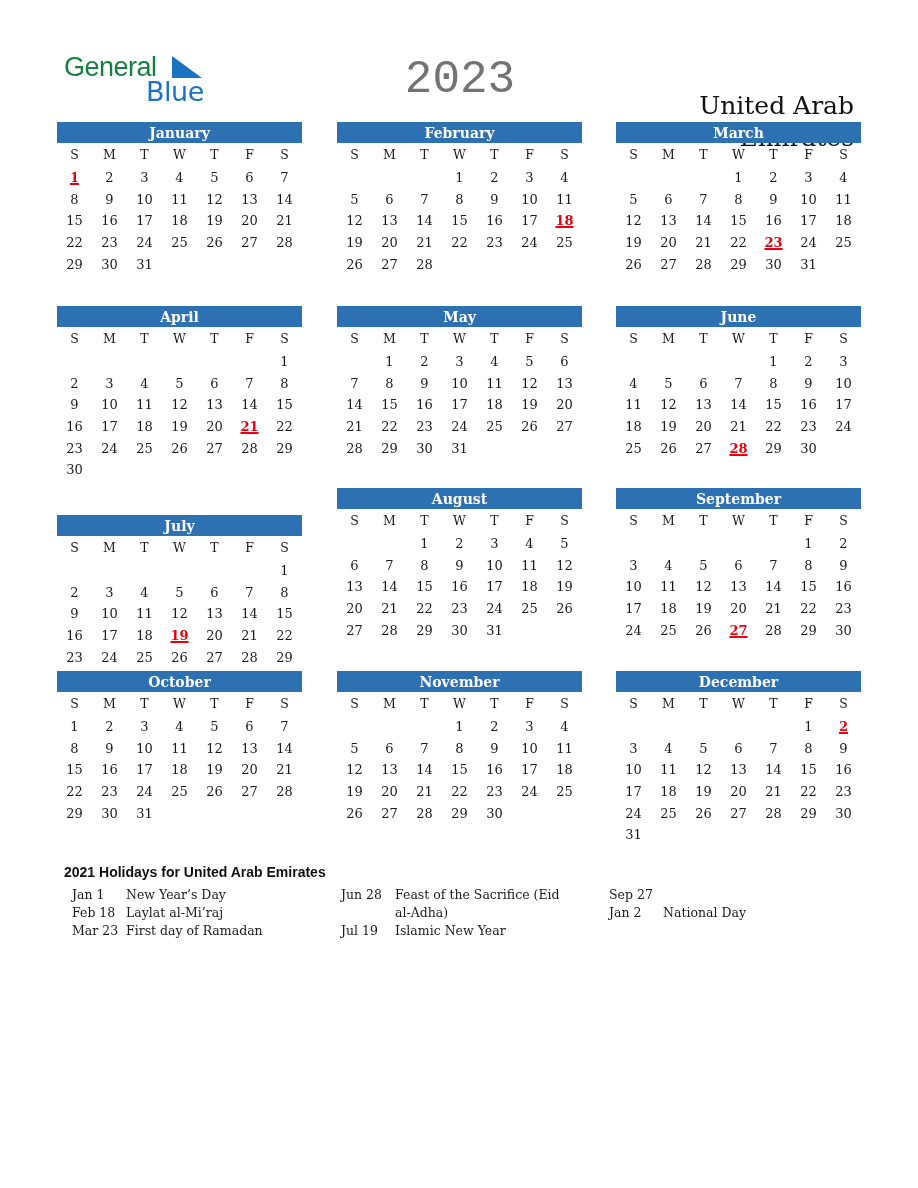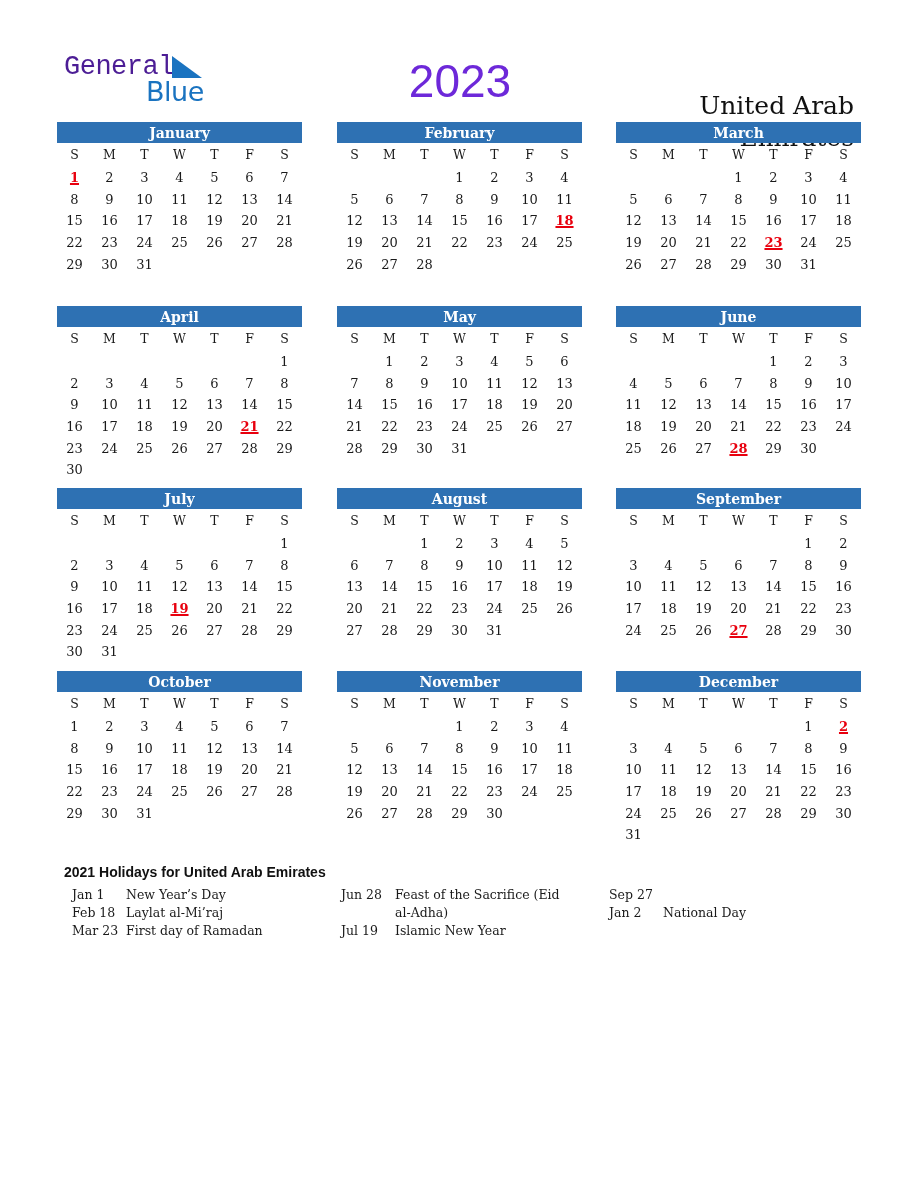--- a/index.html
+++ b/index.html
@@ -1,27 +1,27 @@
 <!DOCTYPE html>
 <html><head>
 <meta charset="utf-8">
 <style>
   html, body { margin:0; padding:0; background:#ffffff; }
   body { width:918px; height:1188px; position:relative; overflow:hidden;
          font-family:"DejaVu Serif", serif; color:#1a1a1a; }
   .logo { position:absolute; left:64px; top:50px; width:150px; height:60px; }
-  .logo .gen { position:absolute; left:0; top:2px; font-family:Liberation Mono, monospace;
-               font-size:27px; color:#4c1d95; letter-spacing:-0.5px; }
+  .logo .gen { position:absolute; left:0; top:2px; font-family:Liberation Sans, sans-serif;
+               font-size:27px; color:#15803d; letter-spacing:-0.5px; }
   .logo .blue { position:absolute; left:82px; top:26px; font-family:"DejaVu Sans", sans-serif;
                 font-size:27px; color:#1a73c0; letter-spacing:-0.5px; }
   .logo .tri { position:absolute; left:108px; top:6px; width:0; height:0;
                border-left:30px solid transparent; border-right:0; border-bottom:22px solid #1a73c0;
                transform:scaleX(-1); }
   .year { position:absolute; left:380px; top:54px; width:160px; text-align:center;
-          font-size:46px; font-family:Liberation Sans, sans-serif; color:#6d28d9; }
+          font-size:46px; font-family:Liberation Mono, monospace; color:#737373; }
   .country { position:absolute; right:64px; top:58px; text-align:right;
              font-size:25px; line-height:32px; color:#111; font-family:"DejaVu Serif", serif;margin-top:32px; }
   .month { position:absolute; width:245px; }
   .month .bar { height:21px; background:#2e71b3; color:#fff; text-align:center;
                 font-weight:bold; font-size:14px; line-height:22px; }
   .grid { display:grid; grid-template-columns:repeat(7, 35px); }
   .grid .dh { height:24px; line-height:24px; text-align:center; font-size:12.5px; }
   .grid .d  { height:21.7px; line-height:21.7px; text-align:center; font-size:13px; }
   .grid .d.hol { color:#e8000e; font-weight:bold; text-decoration:underline; text-decoration-thickness:2px; }
   .holtitle { position:absolute; left:64px; top:864px; font-family:"Liberation Sans", sans-serif;
@@ -309,21 +309,21 @@
         <div class="d">23</div>
         <div class="d">24</div>
         <div class="d">25</div>
         <div class="d">26</div>
         <div class="d">27</div>
         <div class="d hol">28</div>
         <div class="d">29</div>
         <div class="d">30</div>
       </div>
     </div>
-    <div class="month" style="left: 57px; top: 488px;">
+    <div class="month" style="left: 57px; top: 515px;">
       <div class="bar">July</div>
       <div class="grid">
         <div class="dh">S</div>
         <div class="dh">M</div>
         <div class="dh">T</div>
         <div class="dh">W</div>
         <div class="dh">T</div>
         <div class="dh">F</div>
         <div class="dh">S</div>
         <div class="d"></div>

